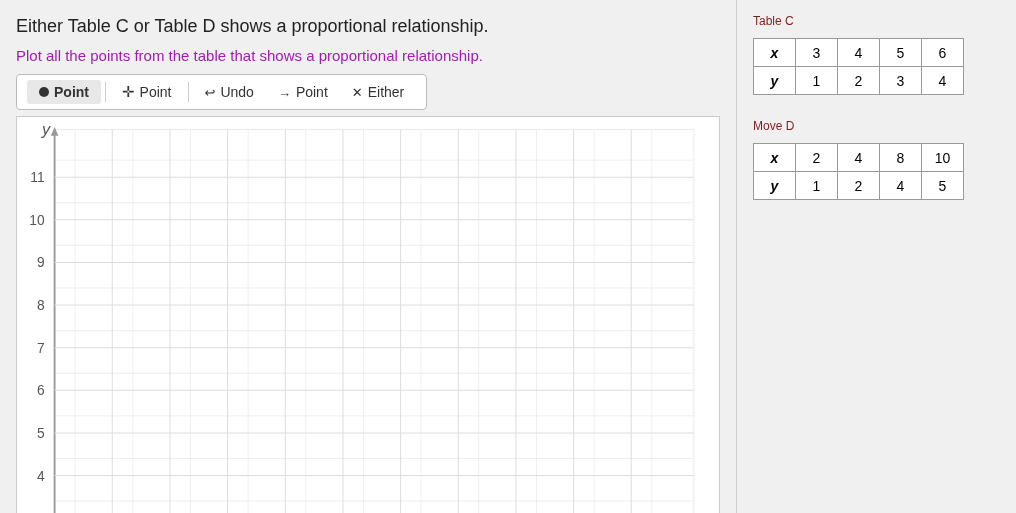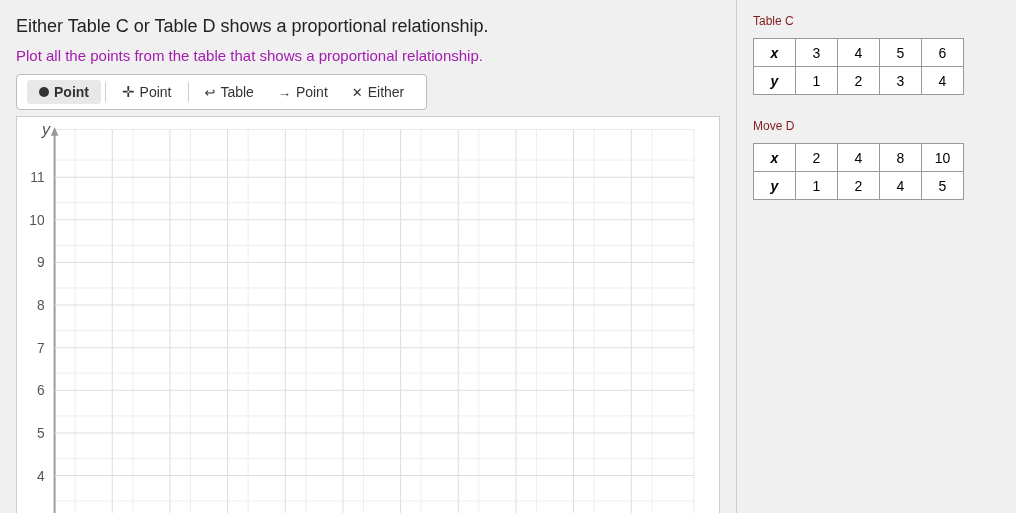--- a/index.html
+++ b/index.html
@@ -131,21 +131,21 @@
         <span>Point</span>
       </div>
       <div class="toolbar-divider"></div>
       <div class="toolbar-item">
         <span style="font-size:15px;">✛</span>
         <span>Point</span>
       </div>
       <div class="toolbar-divider"></div>
       <div class="toolbar-item">
         <span style="font-size:13px;">↩</span>
-        <span>Table</span>
+        <span>Undo</span>
       </div>
       <div class="toolbar-item">
         <span style="font-size:13px;">→</span>
         <span>Point</span>
       </div>
       <div class="toolbar-item">
         <span style="font-size:13px;">✕</span>
         <span>Either</span>
       </div>
     </div>

